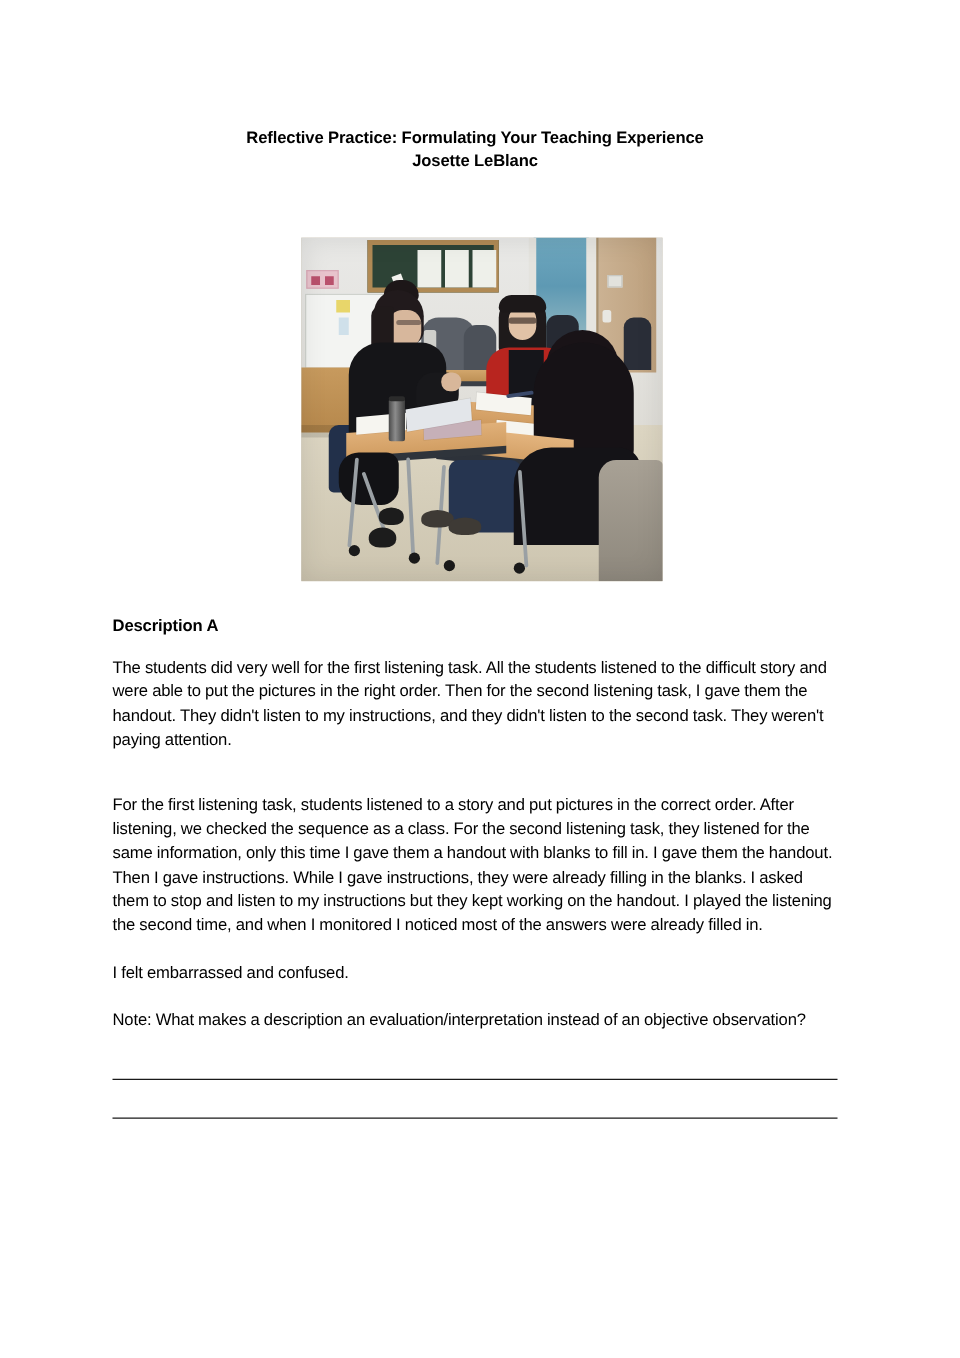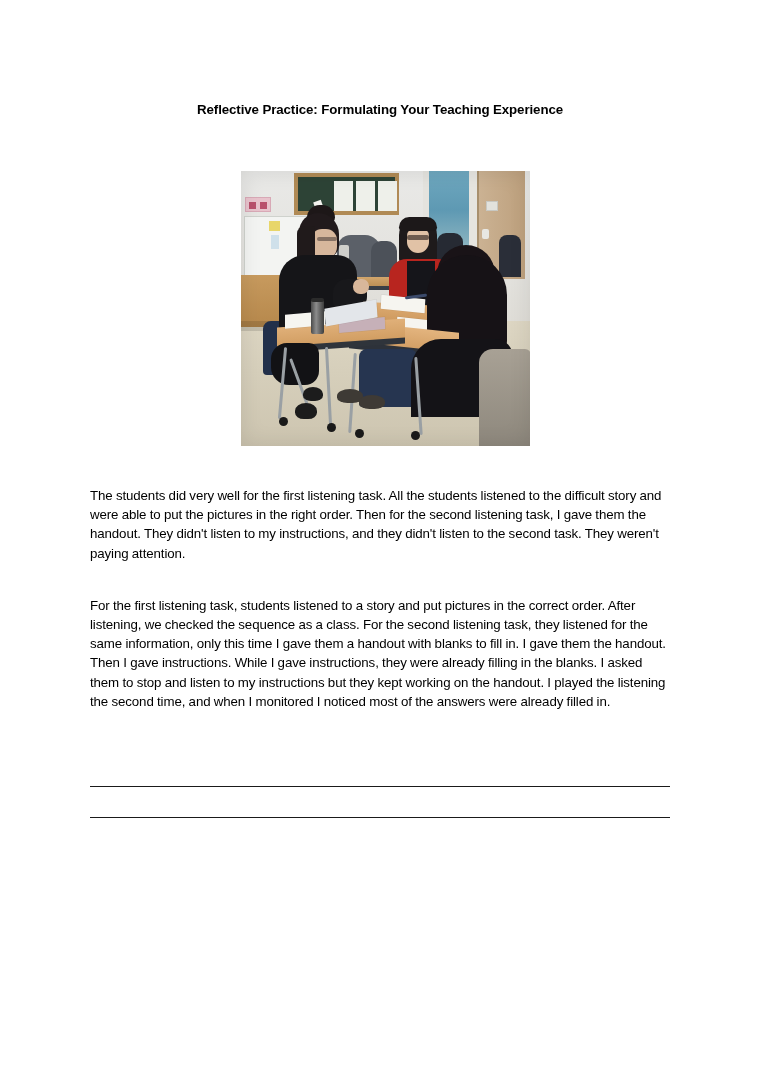--- a/index.html
+++ b/index.html
@@ -387,20 +387,21 @@
     pointer-events:none;
   }
 </style>
 </head>
 <body>
 
 <div class="page">
   <div class="content">
 
     <p class="doc-title">Reflective Practice: Formulating Your Teaching Experience</p>
+    <p class="doc-author">Josette LeBlanc</p>
 
     <div class="spacer-q"></div>
 
 
     <div class="photo-wrap">
       <div class="photo" role="img" aria-label="Photograph of three women seated at classroom desks having a discussion; one woman in a red cardigan with glasses faces the camera, another with dark hair gestures while speaking, and a third with long dark hair sits with her back to the camera. A green chalkboard, whiteboard and door are visible in the background.">
 
         <div class="ph-layer wall"></div>
         <div class="ph-layer floor"></div>
 
@@ -502,33 +503,36 @@
         <div class="shoe" style="left:62px;top:216px;width:20px;height:14px;"></div>
         <div class="shoe shoe2" style="left:96px;top:218px;width:26px;height:14px;"></div>
         <div class="shoe shoe2" style="left:118px;top:224px;width:26px;height:14px;"></div>
 
         <div class="ph-layer photo-vignette"></div>
       </div>
     </div>
 
     <div class="gap-lg"></div>
 
+    <p class="heading">Description A</p>
     <div class="gap-sm"></div>
     <p class="para">The students did very well for the first listening task. All the students listened to the difficult story and were able to put the pictures in the right order. Then for the second listening task, I gave them the handout. They didn't listen to my instructions, and they didn't listen to the second task. They weren't paying attention.</p>
 
     <div class="gap-md"></div>
 
     <div class="gap-sm"></div>
     <p class="para">For the first listening task, students listened to a story and put pictures in the correct order. After listening, we checked the sequence as a class. For the second listening task, they listened for the same information, only this time I gave them a handout with blanks to fill in. I gave them the handout. Then I gave instructions. While I gave instructions, they were already filling in the blanks. I asked them to stop and listen to my instructions but they kept working on the handout. I played the listening the second time, and when I monitored I noticed most of the answers were already filled in.</p>
 
     <div class="gap-md"></div>
 
+    <p class="para">I felt embarrassed and confused.</p>
 
     <div class="gap-md"></div>
 
+    <p class="para">Note: What makes a description an evaluation/interpretation instead of an objective observation?</p>
 
     <div style="height:37px"></div>
     <hr class="rule">
     <div style="height:30px"></div>
     <hr class="rule">
 
   </div>
 </div>
 
 </body></html>

